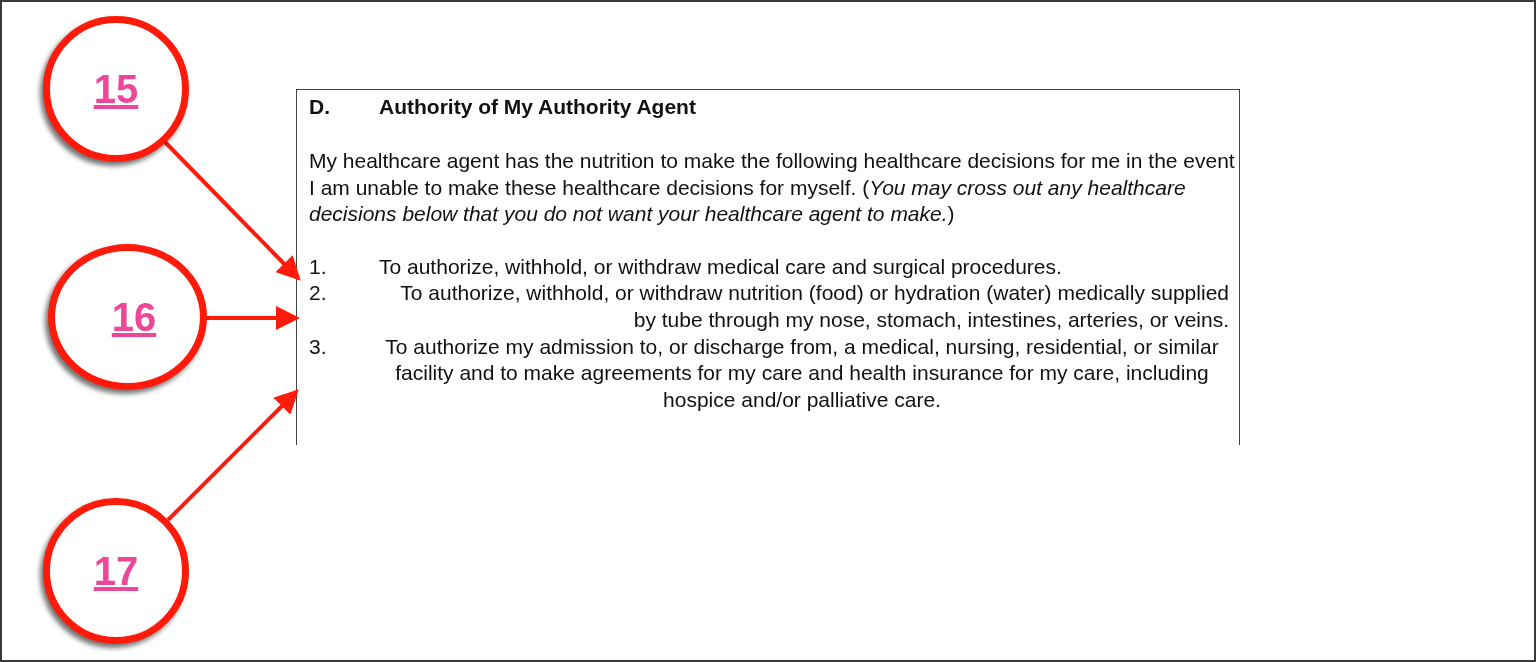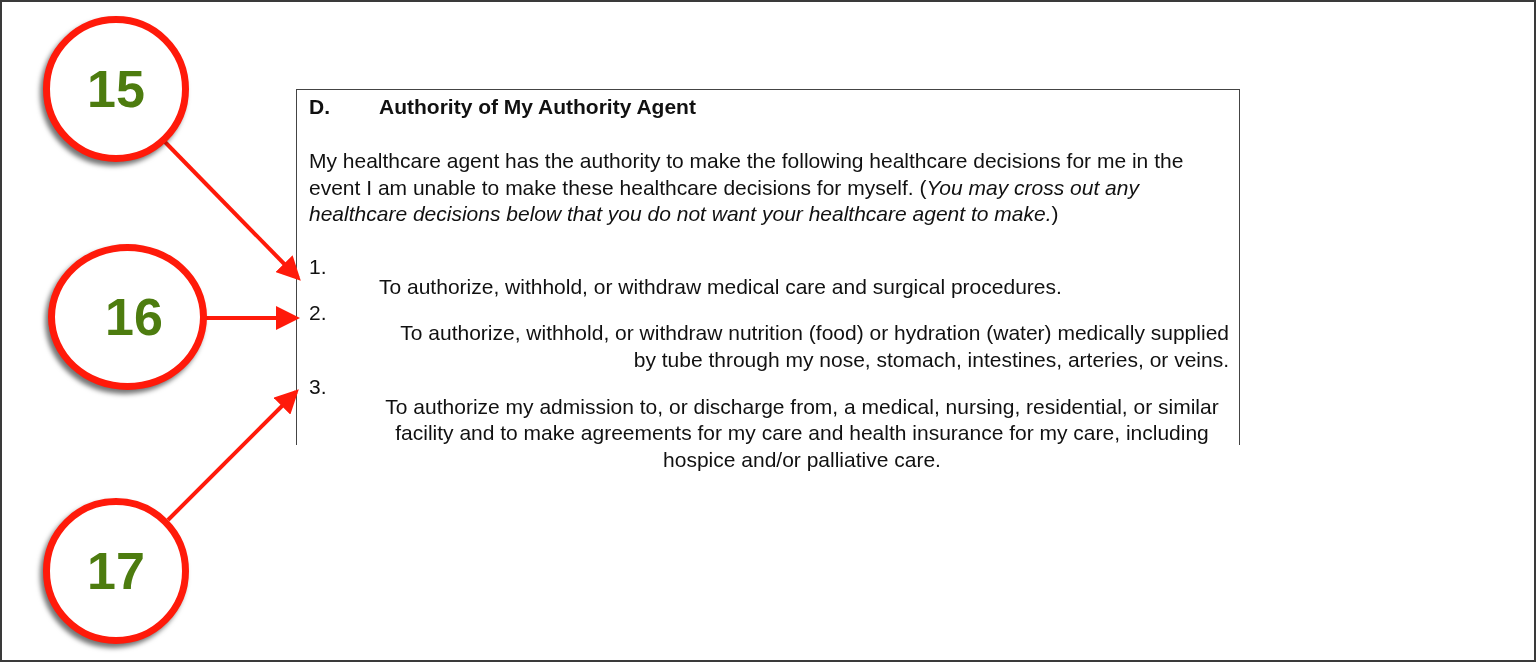--- a/index.html
+++ b/index.html
@@ -57,21 +57,20 @@
     }
     .list-item {
       display: flex;
     }
     .list-item .num {
       width: 70px;
       flex: 0 0 70px;
     }
     .list-item .txt {
       flex: 1;
-      margin-top: 20px;
     }
     svg.overlay {
       position: absolute;
       left: 0; top: 0;
       width: 1536px; height: 662px;
       pointer-events: none;
     }
     .callout {
       position: absolute;
       width: 132px;
@@ -79,38 +78,39 @@
       border-radius: 50%;
       border: 7px solid #ff1a0a;
       background: #ffffff;
       box-shadow: -3px 4px 5px rgba(0,0,0,0.55);
       display: flex;
       align-items: center;
       justify-content: center;
       box-sizing: content-box;
     }
     .callout span {
-      color: #4d7c0f;
+      color: #ec4899;
       font-weight: bold;
-      font-size: 52px;
+      font-size: 40px;
       font-family: "Liberation Sans", sans-serif;
+      text-decoration: underline;
     }
   </style>
 </head>
 <body>
 
 <div class="frame"></div>
 
 <div class="doc-box">
   <div class="doc-inner">
     <div class="heading">
       <span class="letter">D.</span>
       <span>Authority of My Authority Agent</span>
     </div>
-    <div class="intro"><span>My healthcare agent has the authority to make the following healthcare decisions for me in the event I am unable to make these healthcare decisions for myself.  (</span><i>You may cross out any healthcare decisions below that you do not want your healthcare agent to make.</i><span>)</span></div>
+    <div class="intro"><span>My healthcare agent has the nutrition to make the following healthcare decisions for me in the event I am unable to make these healthcare decisions for myself.  (</span><i>You may cross out any healthcare decisions below that you do not want your healthcare agent to make.</i><span>)</span></div>
     <div class="list">
       <div class="list-item">
         <span class="num">1.</span>
         <span class="txt">To authorize, withhold, or withdraw medical care and surgical procedures.</span>
       </div>
       <div class="list-item">
         <span class="num">2.</span>
         <span class="txt" style="padding-right:6px;text-align:right;">To authorize, withhold, or withdraw nutrition (food) or hydration (water) medically supplied by tube through my nose, stomach, intestines, arteries, or veins.</span>
       </div>
       <div class="list-item">

